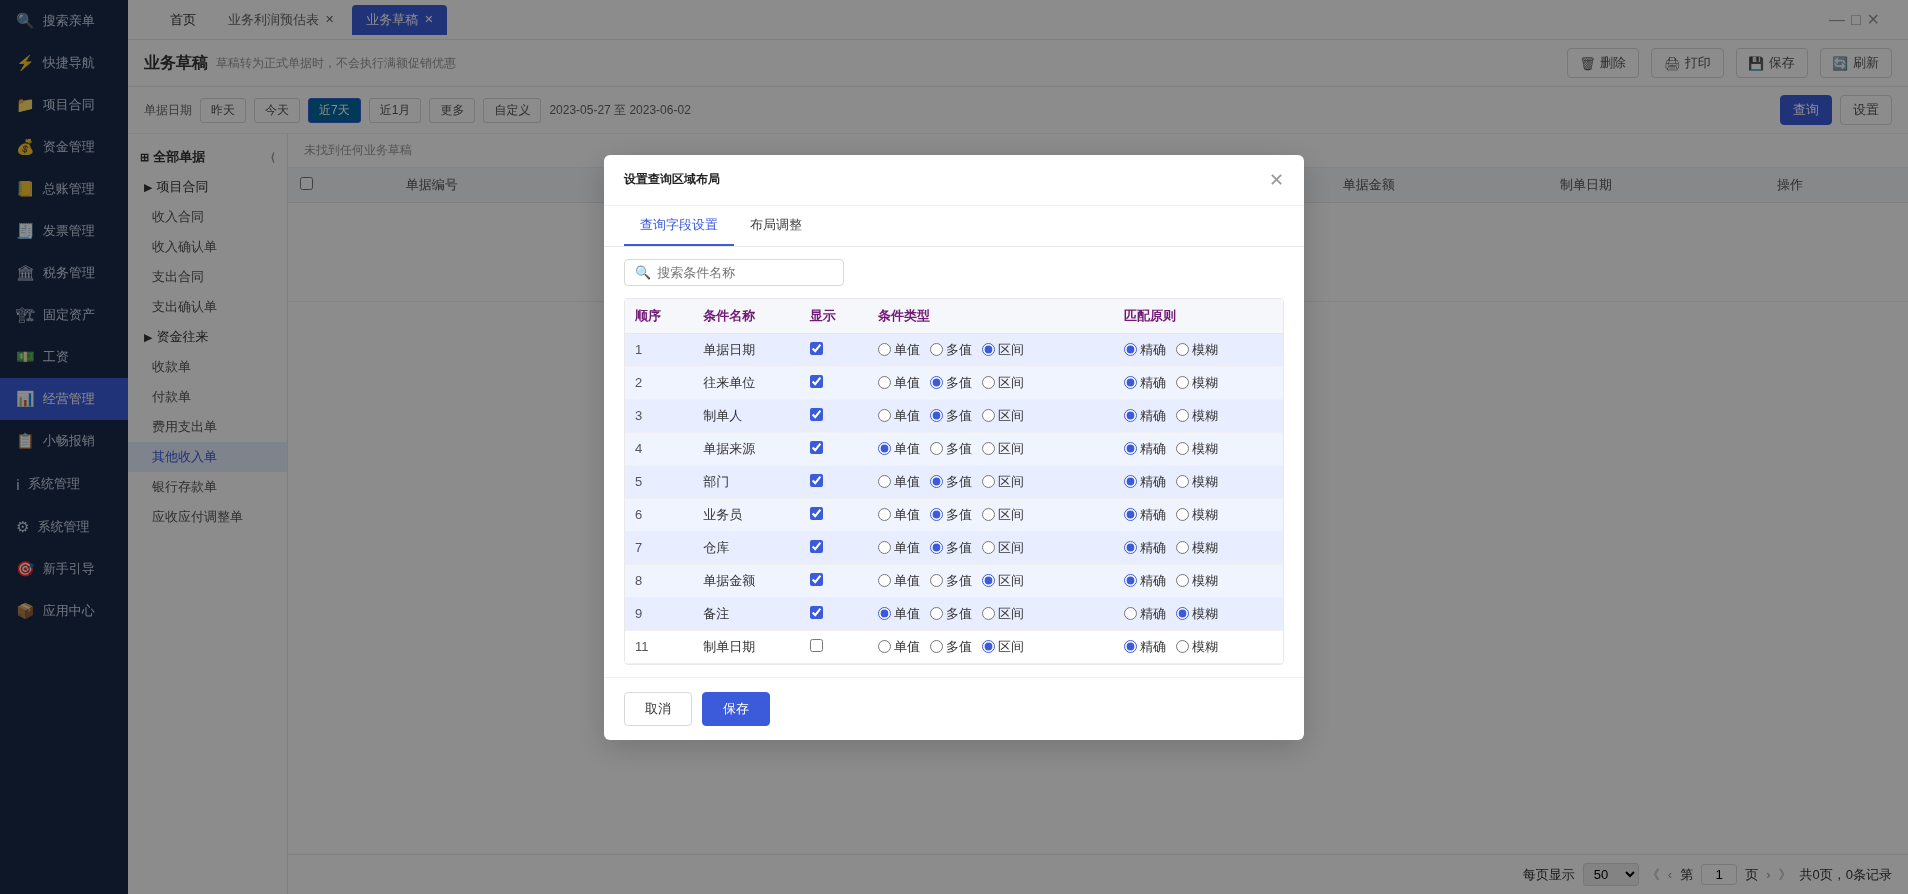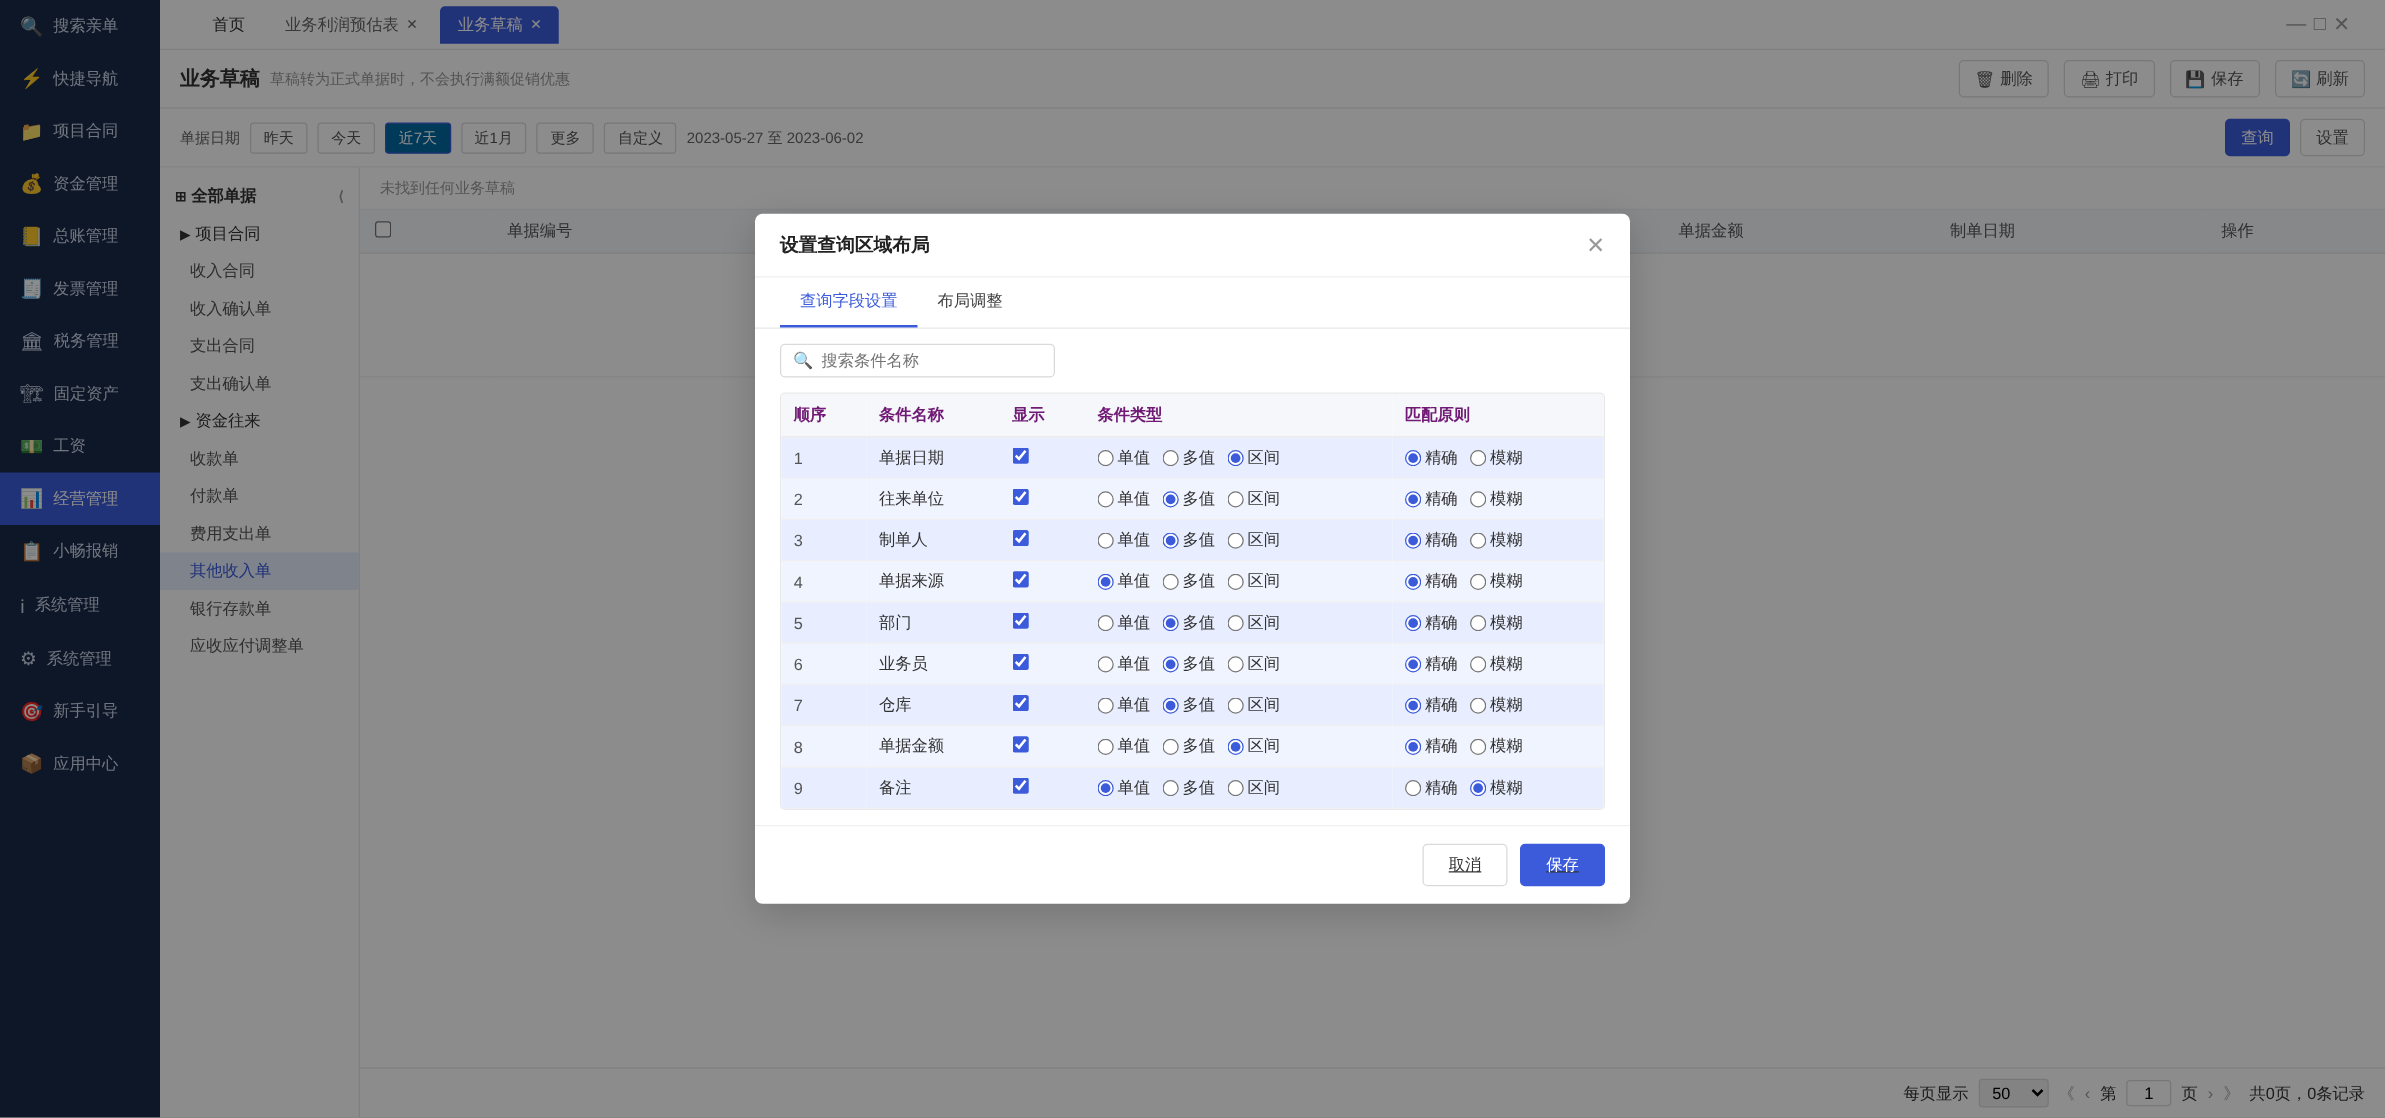--- a/index.html
+++ b/index.html
@@ -201,21 +201,21 @@
       flex-direction: column;
       box-shadow: 0 8px 32px rgba(0,0,0,0.18);
     }
     .modal-header {
       display: flex;
       align-items: center;
       justify-content: space-between;
       padding: 14px 20px;
       border-bottom: 1px solid #f0f0f0;
     }
-    .modal-title { font-size: 15px; font-weight: bold; color: #222; }
+    .modal-title { font-size: 12px; font-weight: bold; color: #222; }
     .modal-close { cursor: pointer; font-size: 18px; color: #999; }
     .modal-tabs {
       display: flex;
       gap: 0;
       border-bottom: 1px solid #e8e8e8;
       padding: 0 20px;
     }
     .modal-tab {
       padding: 10px 16px;
       cursor: pointer;
@@ -281,25 +281,24 @@
       vertical-align: middle;
     }
     .radio-group { display: flex; align-items: center; gap: 10px; }
     .radio-item { display: flex; align-items: center; gap: 3px; cursor: pointer; }
     .radio-item input { cursor: pointer; accent-color: #3b5bdb; }
     .checkbox-item { accent-color: #3b5bdb; cursor: pointer; }
 
     
     .modal-footer {
       display: flex;
-      justify-content: flex-end;
+      justify-content: flex-start;
       gap: 10px;
       padding: 14px 20px;
       border-top: 1px solid #f0f0f0;
-      text-decoration: underline;
     }
     .btn-cancel {
       padding: 7px 20px;
       border: 1px solid #d9d9d9;
       border-radius: 4px;
       background: #fff;
       cursor: pointer;
       font-size: 13px;
       color: #333;
     }
@@ -798,20 +797,48 @@
       <div class="radio-group">
         <label class="radio-item">
           <input type="radio" name="match_8" style=""> 精确
         </label>
         <label class="radio-item">
           <input type="radio" name="match_8" checked="" style=""> 模糊
         </label>
       </div>
     </td>
               </tr>
+              <tr style="background: rgb(255, 255, 255);">
+                <td class="order-num">11</td>
+                <td>制单日期</td>
+                <td><input type="checkbox" class="checkbox-item" style=""></td>
+                <td>
+      <div class="radio-group">
+        <label class="radio-item">
+          <input type="radio" name="type_10" style=""> 单值
+        </label>
+        <label class="radio-item">
+          <input type="radio" name="type_10" style=""> 多值
+        </label>
+        <label class="radio-item">
+          <input type="radio" name="type_10" checked="" style=""> 区间
+        </label>
+      </div>
+    </td>
+                <td>
+      <div class="radio-group">
+        <label class="radio-item">
+          <input type="radio" name="match_10" checked="" style=""> 精确
+        </label>
+        <label class="radio-item">
+          <input type="radio" name="match_10" style=""> 模糊
+        </label>
+      </div>
+    </td>
+              </tr>
             </tbody>
         </table>
       </div>
     </div>
 
     <div class="modal-footer">
       <button class="btn-cancel">取消</button>
       <button class="btn-save">保存</button>
     </div>
   </div>

